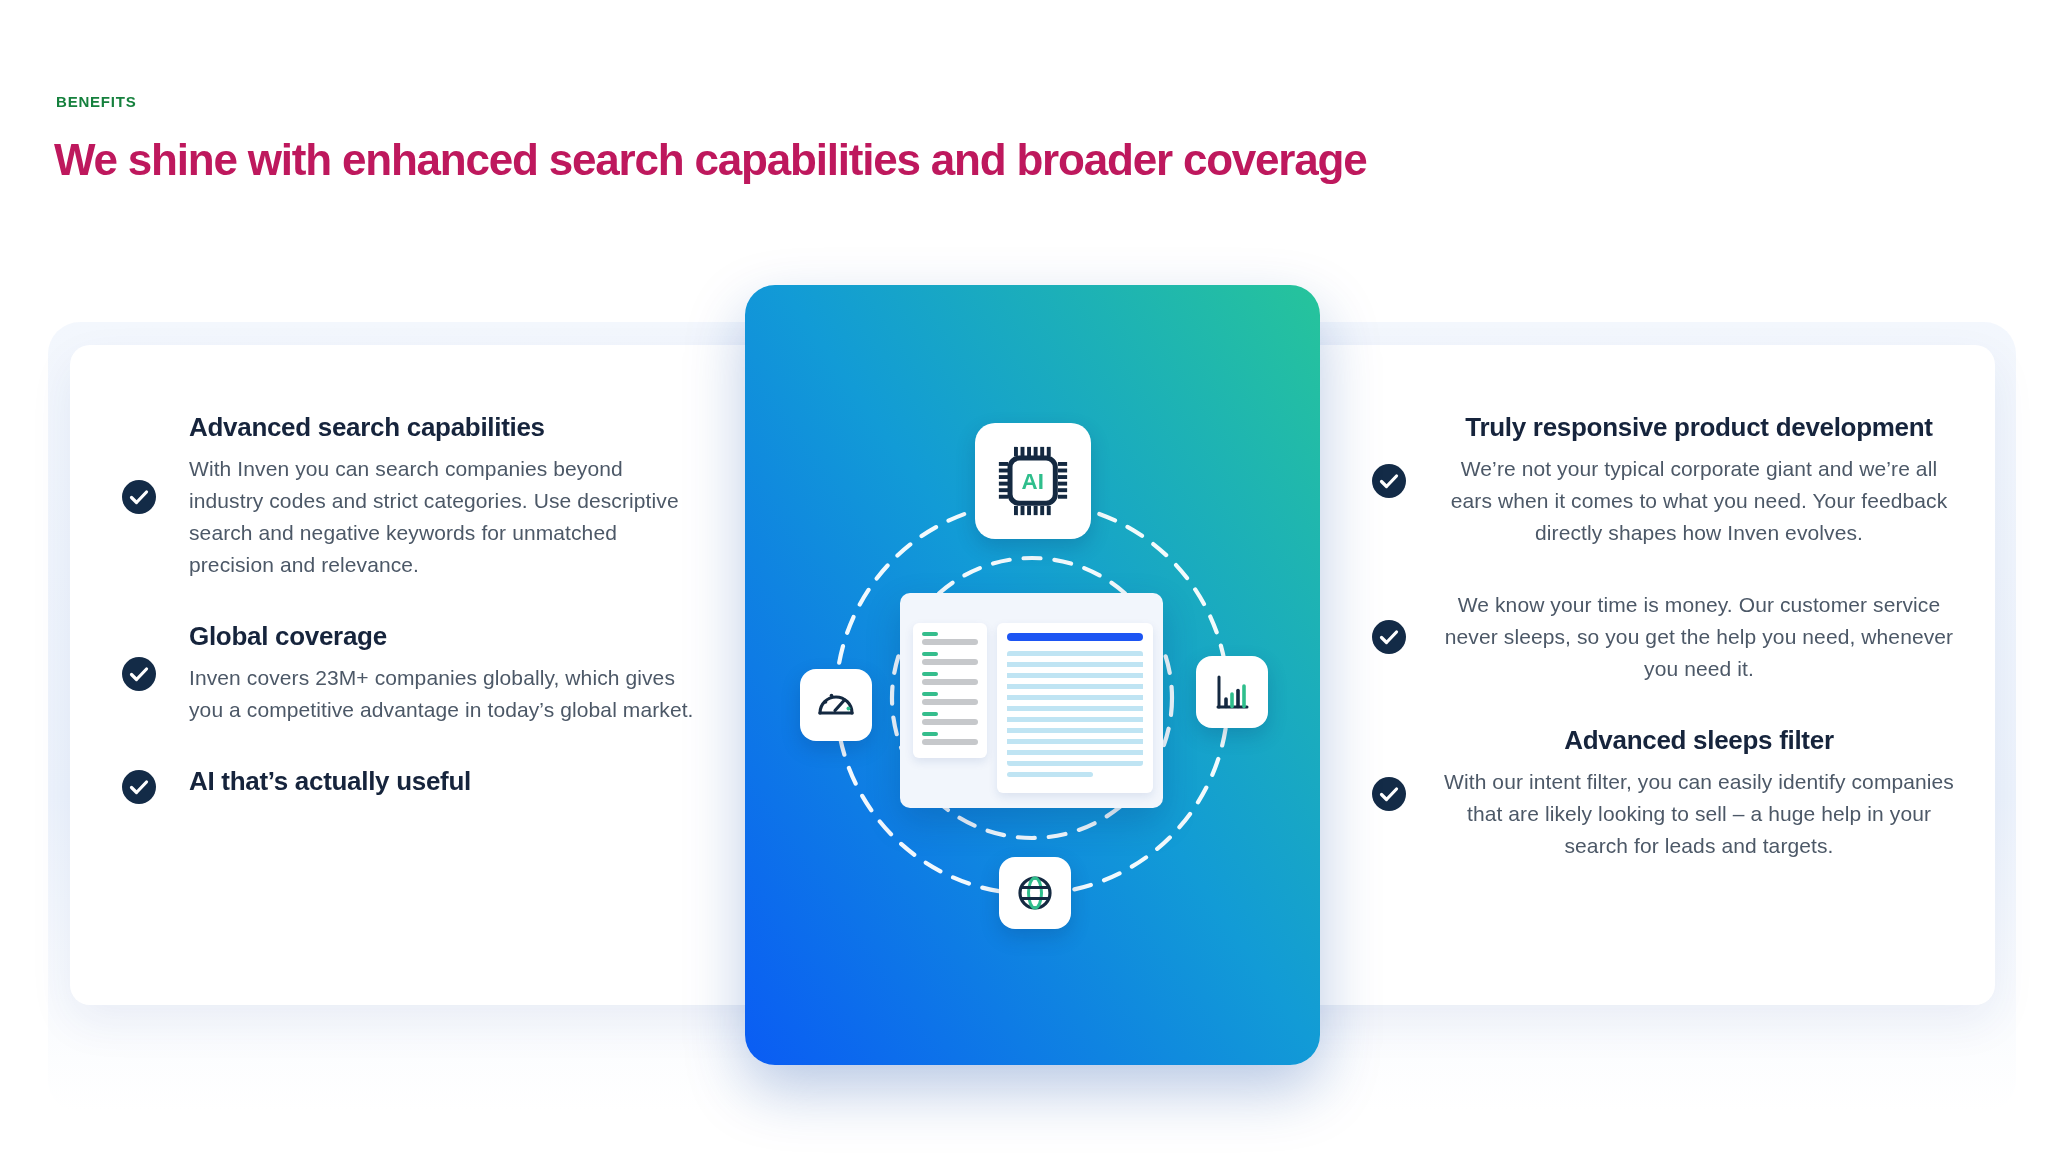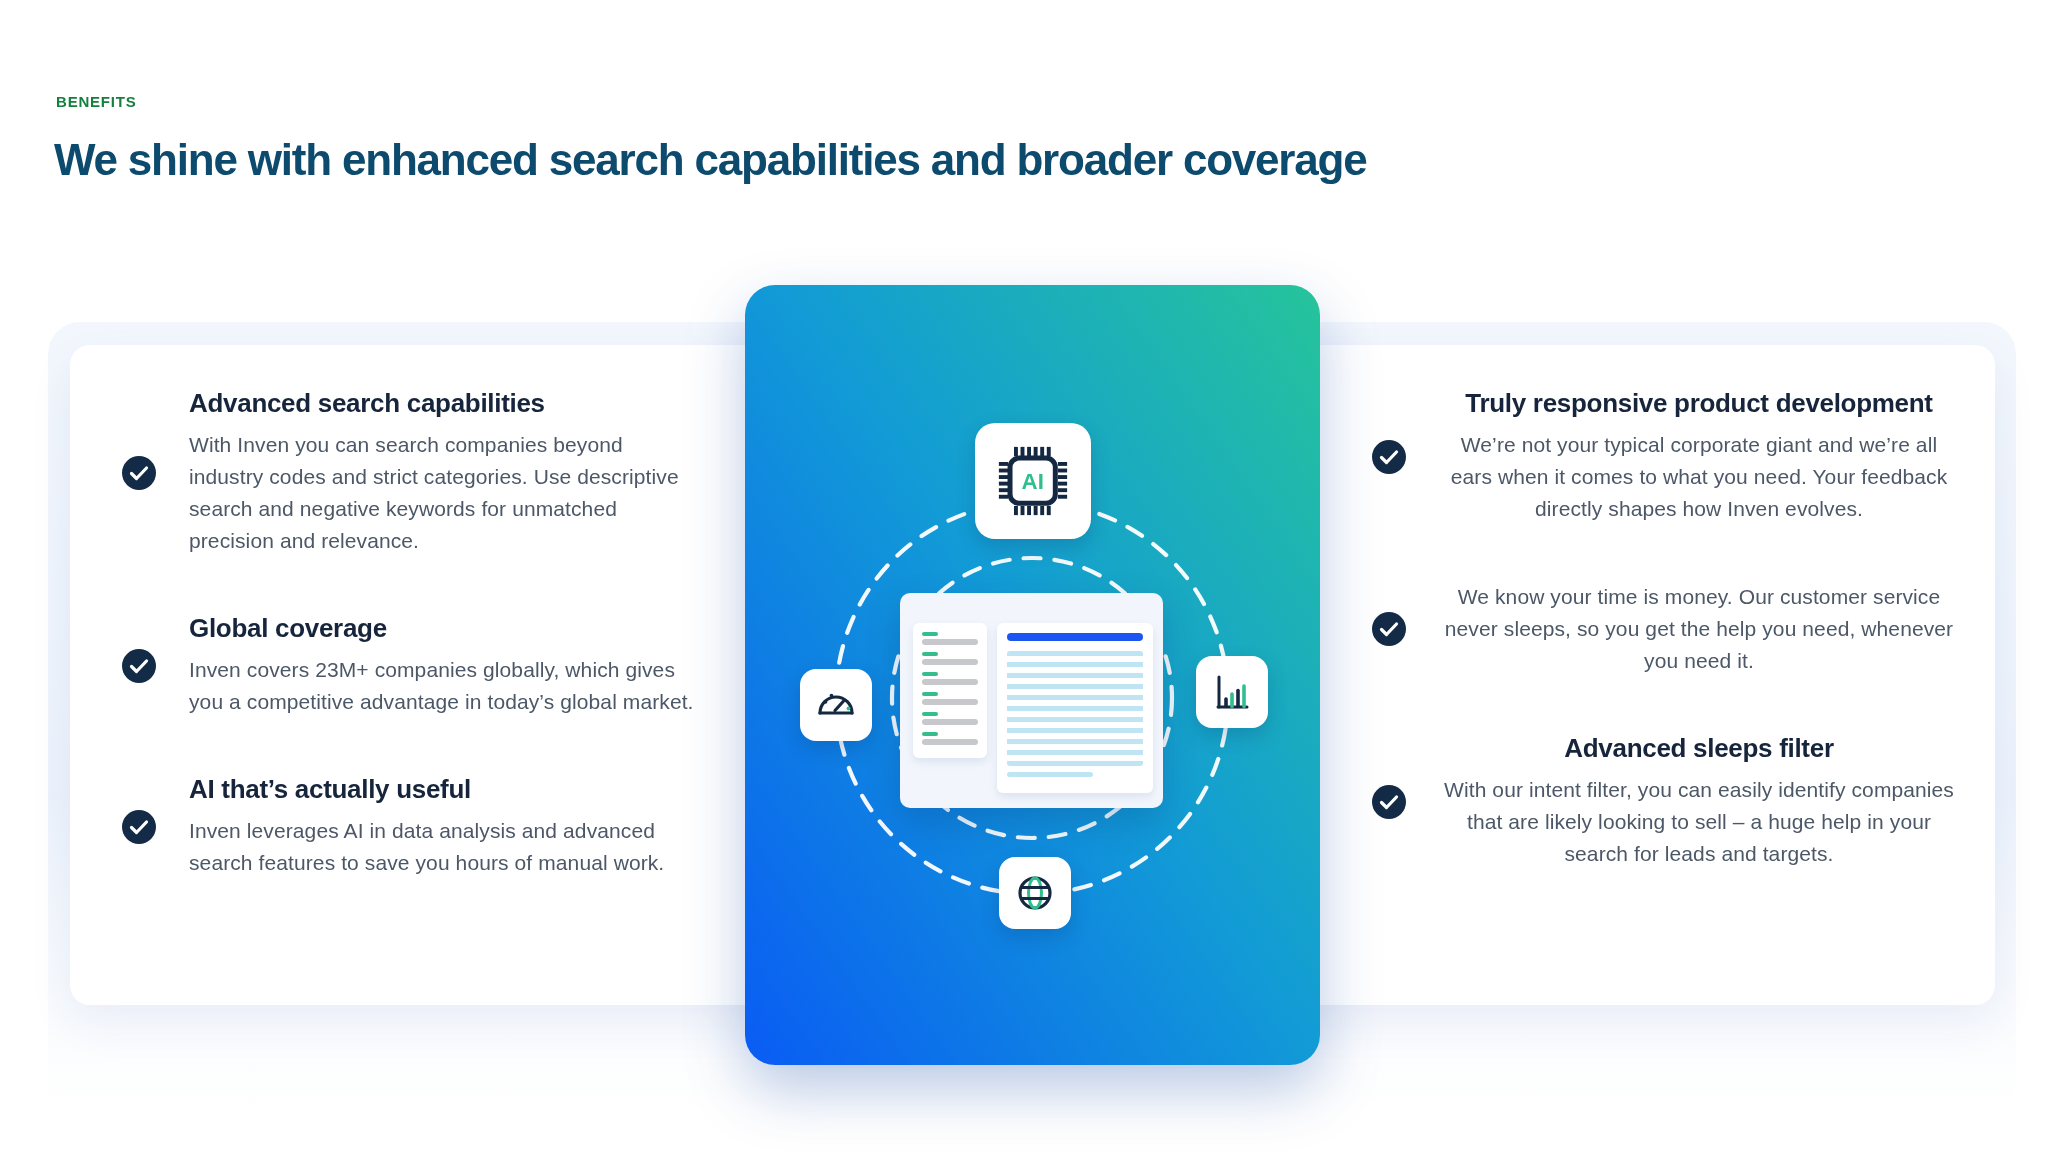--- a/index.html
+++ b/index.html
@@ -25,21 +25,21 @@
     letter-spacing: 0.8px;
     color: #15803d;
   }
   .title {
     position: absolute;
     left: 54px; top: 135px;
     width: 1800px;
     font-size: 44px;
     font-weight: 700;
     letter-spacing: -1.2px;
-    color: #0c4a6e;
+    color: #be185d;
   }
 
   
   .glow {
     position: absolute;
     left: 48px; top: 322px;
     width: 1968px; height: 790px;
     border-radius: 32px;
     background: linear-gradient(180deg, #f3f7fd 0%, #edf3fc 60%, rgba(255,255,255,0) 100%);
   }
@@ -50,21 +50,22 @@
     background: #ffffff;
     border-radius: 20px;
     box-shadow: 0 18px 45px rgba(25, 60, 140, 0.07);
   }
 
   
   .col {
     position: absolute;
     display: flex;
     flex-direction: column;
-    gap: 56px;
+    gap: 40px;
+    margin-top: 24px;
   }
   .col-left  { left: 122px;  top: 388px; width: 575px; }
   .col-right { left: 1372px; top: 388px; width: 600px; text-align: center; }
 
   .benefit { display: flex; align-items: center; }
   .check {
     flex: 0 0 34px;
     width: 34px; height: 34px;
     border-radius: 50%;
     background: #132b47;
@@ -189,21 +190,20 @@
     </div>
 
     <div class="benefit">
       <span class="check">
         <svg width="34" height="34" viewBox="0 0 34 34">
             <polyline points="9.5,17.5 14.5,22.5 24.5,12" fill="none" stroke="#ffffff" stroke-width="3.2" stroke-linecap="round" stroke-linejoin="round"></polyline>
           </svg>
       </span>
       <div class="benefit-body">
         <h3>AI that’s actually useful</h3>
-        <p>Inven leverages AI in data analysis and advanced search features to save you hours of manual work.</p>
       </div>
     </div>
 
   </div>
 
   <div class="col col-right">
 
     <div class="benefit">
       <span class="check">
         <svg width="34" height="34" viewBox="0 0 34 34">

